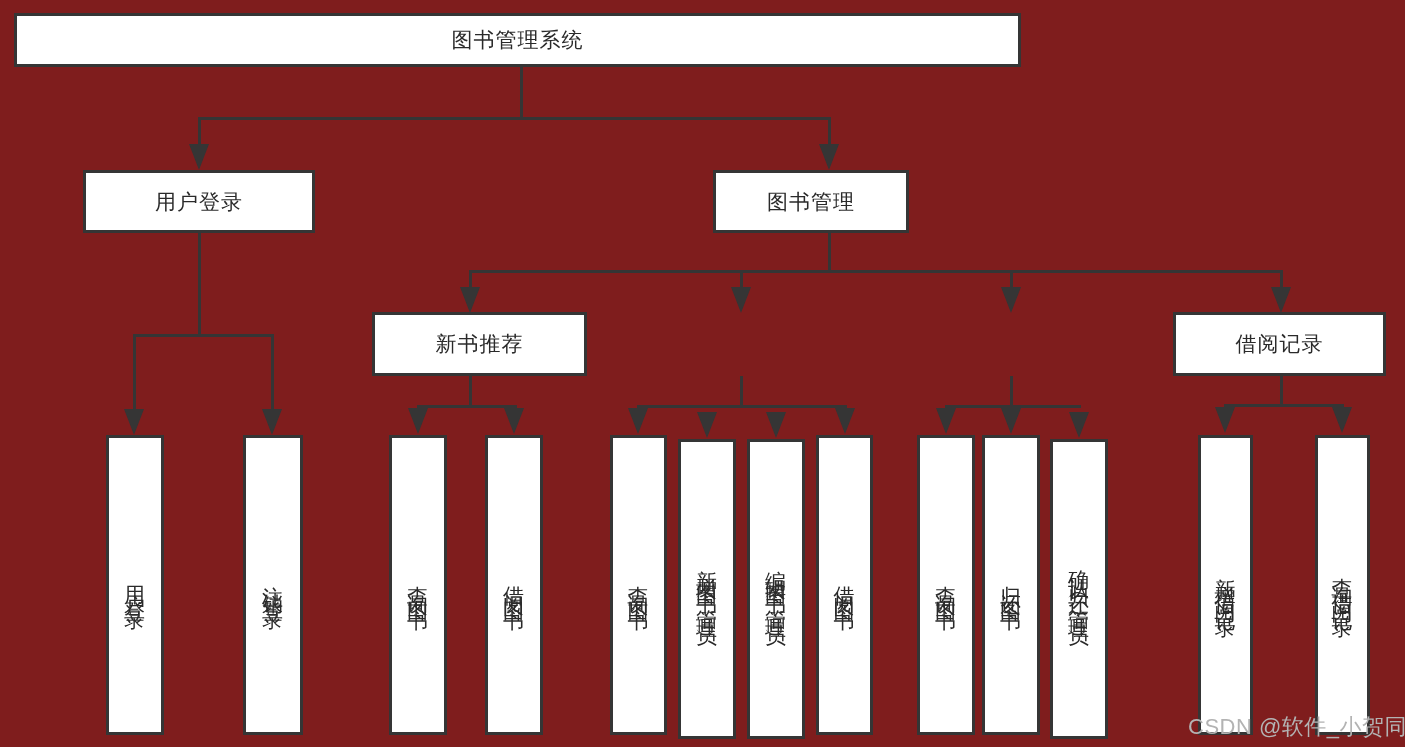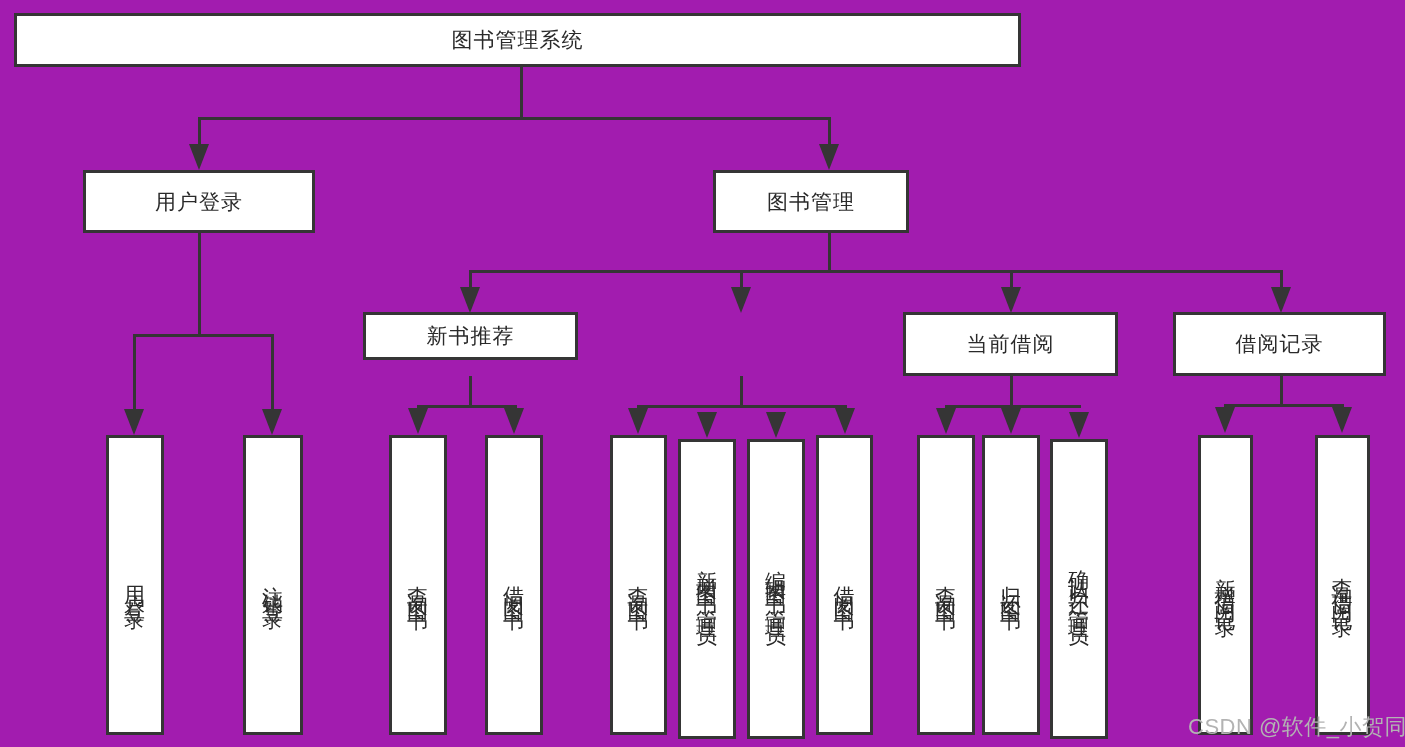--- a/index.html
+++ b/index.html
@@ -4,21 +4,21 @@
 <style>
   :root{
     --line:#353535;
     --text:#2a2a2a;
     --wm:#b3b3b3;
   }
   html,body{margin:0;padding:0;background:#fff;}
   #canvas{
     position:relative;
     width:1405px;height:747px;
-    background:#a21caf;
+    background:#7f1d1d;
     font-family:"Liberation Sans", sans-serif;
     color:var(--text);
     overflow:hidden;
   }
   .box{
     position:absolute;
     background:#fff;
     border:3px solid var(--line);
     box-sizing:border-box;
     display:flex;align-items:center;justify-content:center;
@@ -87,25 +87,22 @@
   <div class="hline" style="left:469px;top:270px;width:814px"></div>
   <div class="vline" style="left:469px;top:270px;height:18px"></div>
   <div class="arrow" style="left:460px;top:287px"></div>
   <div class="vline" style="left:740px;top:270px;height:18px"></div>
   <div class="arrow" style="left:731px;top:287px"></div>
   <div class="vline" style="left:1010px;top:270px;height:18px"></div>
   <div class="arrow" style="left:1001px;top:287px"></div>
   <div class="vline" style="left:1280px;top:270px;height:18px"></div>
   <div class="arrow" style="left:1271px;top:287px"></div>
 
-  <div class="box" style="left:363px;top:312px;width:215px;height:48px">
+  <div class="box" style="left:372px;top:312px;width:215px;height:64px">
     <span>新书推荐</span>
-  </div>
-  <div class="box" style="left:903px;top:312px;width:215px;height:64px">
-    <span>当前借阅</span>
   </div>
   <div class="box" style="left:1173px;top:312px;width:213px;height:64px">
     <span>借阅记录</span>
   </div>
 
   <div class="vline" style="left:469px;top:376px;height:32px"></div>
   <div class="hline" style="left:417px;top:405px;width:100px"></div>
   <div class="arrow" style="left:408px;top:408px"></div>
   <div class="arrow" style="left:504px;top:408px"></div>
 

